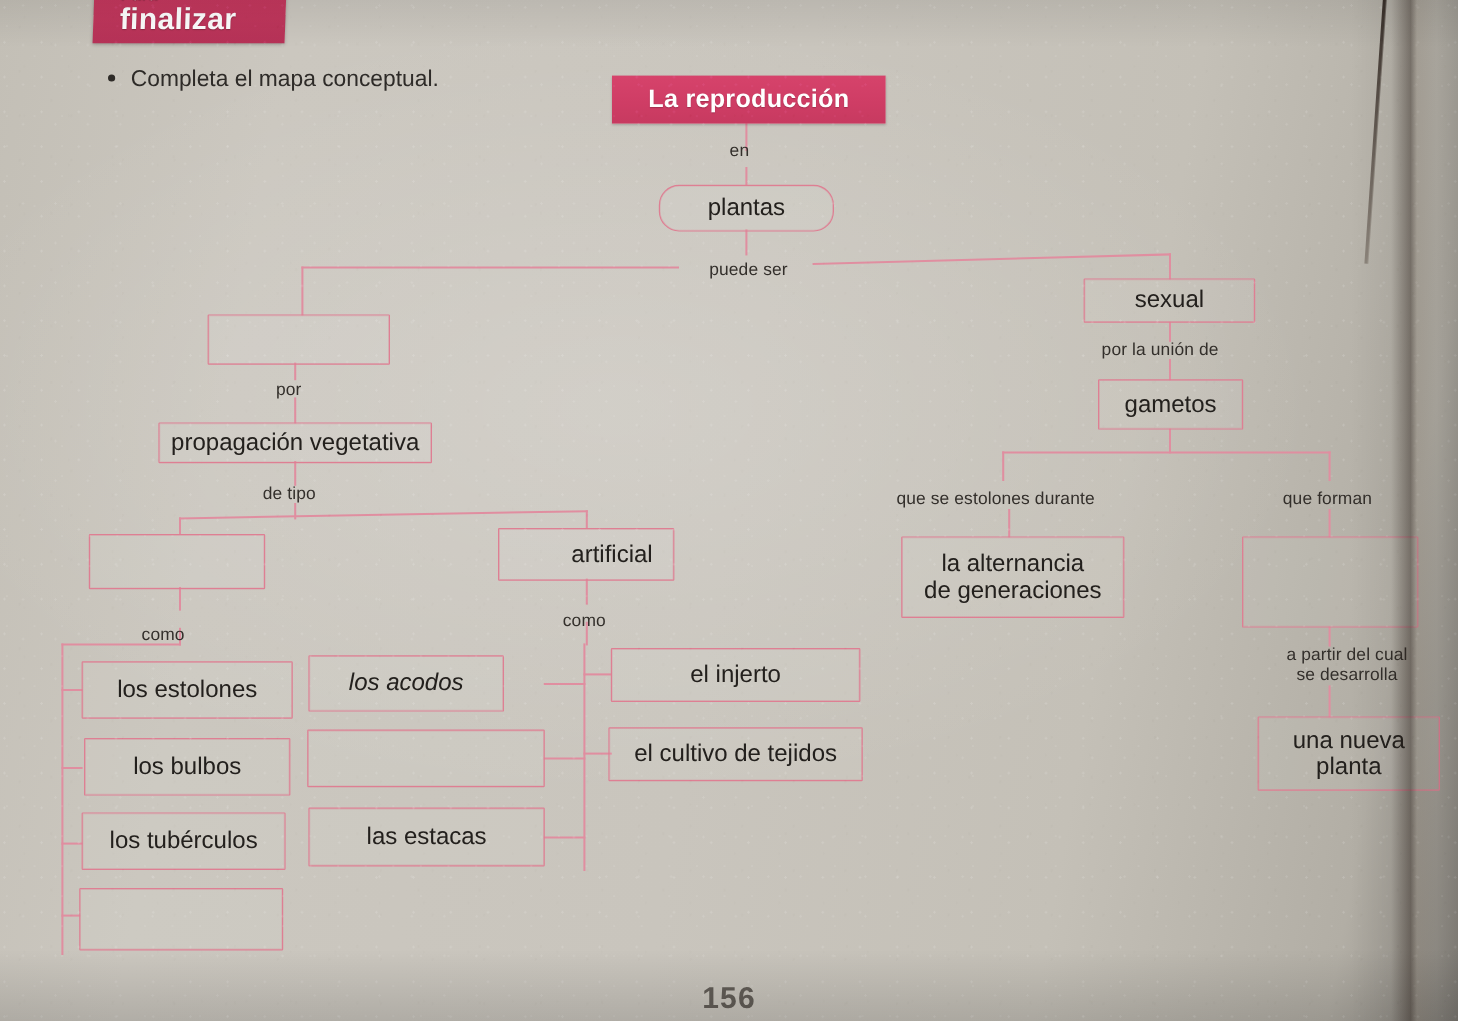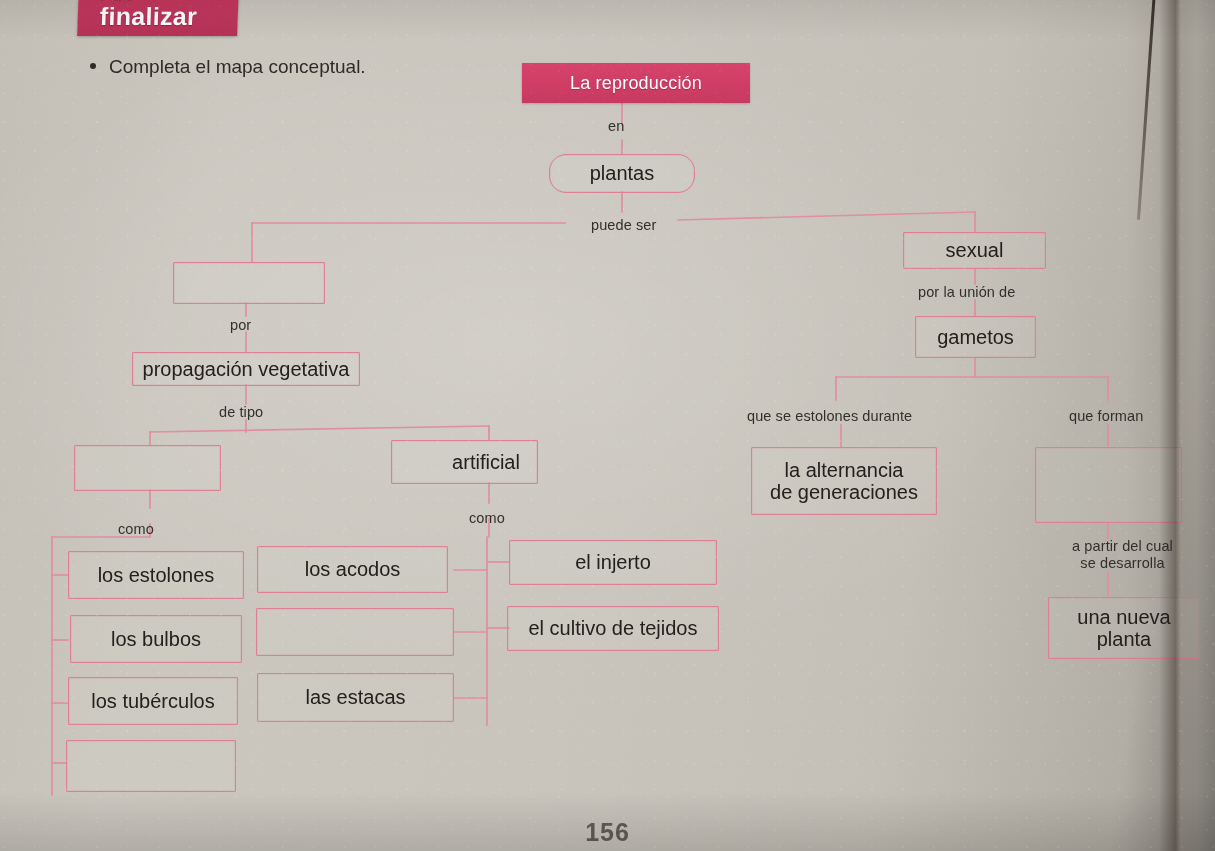--- a/index.html
+++ b/index.html
@@ -132,27 +132,26 @@
     border-radius: 1px;
     box-shadow: inset 0 0 0 0.5px rgba(222,127,147,0.35);
   }
   .node.lg { font-size: 20px; }
 
   .title-node {
     position: absolute;
     box-sizing: border-box;
     background: linear-gradient(180deg,#d6436b 0%, #cf3d65 55%, #c73a60 100%);
     color: #fff;
-    font-weight: normal;
-    font-size: 18px;
+    font-weight: bold;
+    font-size: 21px;
     letter-spacing: .2px;
     display:flex; align-items:center; justify-content:center;
     text-shadow: 0 1px 1px rgba(0,0,0,.22);
     box-shadow: 0 1px 2px rgba(0,0,0,.2);
-    margin-left: 12px;
   }
 
   .lbl {
     position: absolute;
     font-size: 14.5px;
     color: #332f2b;
     white-space: nowrap;
     letter-spacing: .1px;
   }
   .lbl.two {
@@ -267,28 +266,28 @@
     <div class="title-node" style="left:510px; top:63px; width:228px; height:40px;">La reproducción</div>
 
     <div class="node lg" style="left:549px; top:154px; width:146px; height:39px;border-radius:17px;">plantas</div>
 
     <div class="node" style="left:173px; top:262px; width:152px; height:42px;"></div>
 
     <div class="node lg" style="left:132px; top:352px; width:228px; height:34px;">propagación vegetativa</div>
 
     <div class="node" style="left:74px; top:445px; width:147px; height:46px;"></div>
 
-    <div class="node lg" style="left:391px; top:440px; width:147px; height:44px;padding-left:43px;">artificial</div>
+    <div class="node lg" style="left:415px; top:440px; width:147px; height:44px;padding-left:43px;">artificial</div>
 
     <div class="node lg" style="left:68px; top:551px; width:176px; height:48px;">los estolones</div>
     <div class="node lg" style="left:70px; top:615px; width:172px; height:48px;">los bulbos</div>
     <div class="node lg" style="left:68px; top:677px; width:170px; height:48px;">los tubérculos</div>
     <div class="node" style="left:66px; top:740px; width:170px; height:52px;"></div>
 
-    <div class="node lg" style="left:257px; top:546px; width:191px; height:47px;">los acodos</div>
+    <div class="node lg" style="left:257px; top:546px; width:163px; height:47px;font-style:italic;">los acodos</div>
     <div class="node" style="left:256px; top:608px; width:198px; height:48px;"></div>
     <div class="node lg" style="left:257px; top:673px; width:197px; height:49px;">las estacas</div>
 
     <div class="node lg" style="left:509px; top:540px; width:208px; height:45px;">el injerto</div>
     <div class="node lg" style="left:903px; top:232px; width:143px; height:37px;">sexual</div>
 
     <div class="node lg" style="left:507px; top:606px; width:212px; height:45px;">el cultivo de tejidos</div>
     <div class="node lg" style="left:915px; top:316px; width:121px; height:42px;">gametos</div>
 
     <div class="node lg" style="left:751px; top:447px; width:186px; height:68px; flex-direction:column;">

